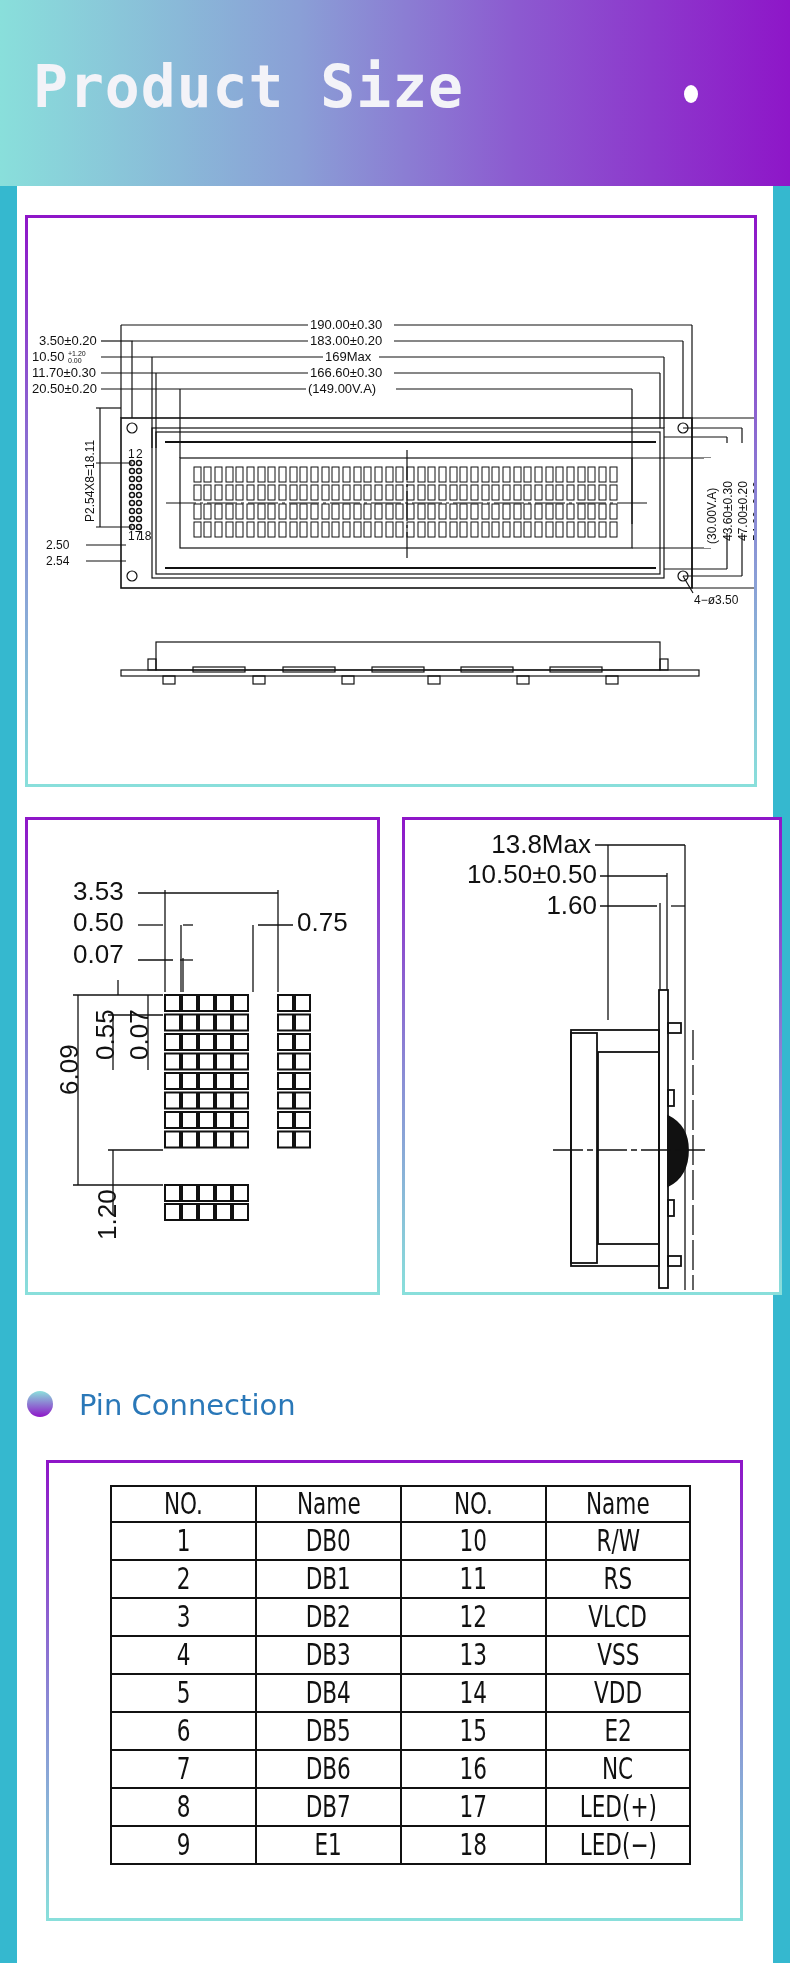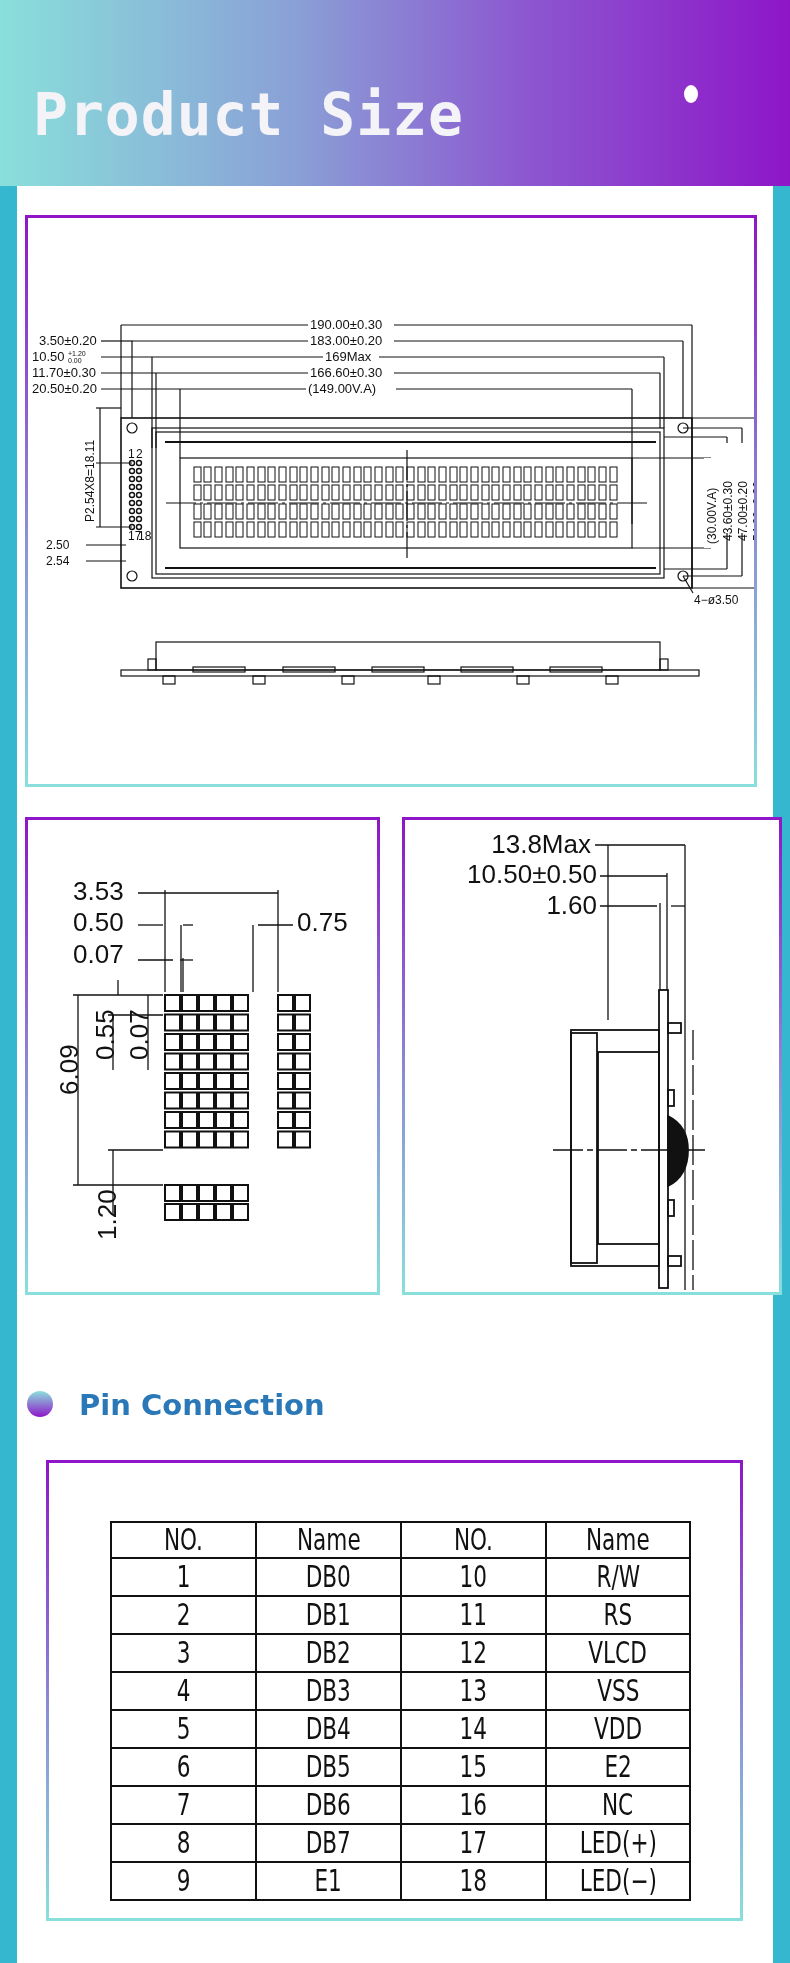--- a/index.html
+++ b/index.html
@@ -1,34 +1,34 @@
 <!DOCTYPE html>
 <html><head>
 <meta charset="utf-8">
 <style>
   html,body{margin:0;padding:0;}
   body{width:790px;height:1963px;position:relative;background:#ffffff;overflow:hidden;
        font-family:"Liberation Sans",sans-serif;}
   .header{position:absolute;left:0;top:0;width:790px;height:186px;
           background:linear-gradient(90deg,#89dfdb 0%,#8a9fd6 38%,#8c5bd0 65%,#8e16c8 100%);}
   .header-title{position:absolute;left:33px;top:58px;font-family:"DejaVu Sans Mono",monospace;
-          font-weight:bold;font-size:58px;letter-spacing:1px;color:#f3f3f8;line-height:1;margin-top:28px;}
+          font-weight:bold;font-size:58px;letter-spacing:1px;color:#f3f3f8;line-height:1;}
   .header-dot{position:absolute;left:684px;top:85px;width:14px;height:18px;border-radius:50%;background:#fff;}
   .side-strip{position:absolute;top:186px;width:17px;height:1777px;background:#35b8cf;}
   .side-left{left:0;} .side-right{left:773px;}
   .box{position:absolute;box-sizing:border-box;border:3px solid;
        border-image:linear-gradient(180deg,#8e16c8 0%,#8a8fd5 55%,#89dfdb 100%) 1;background:#fff;}
   .box svg{position:absolute;left:0;top:0;}
   .section-heading{position:absolute;left:27px;top:1385px;height:40px;}
   .heading-bullet{position:absolute;left:0;top:6px;width:26px;height:26px;border-radius:50%;
        background:linear-gradient(180deg,#8ce0dc 0%,#8e16c8 100%);}
   .heading-text{position:absolute;left:52px;top:0;white-space:nowrap;font-family:"DejaVu Sans",sans-serif;
-       font-weight:bold;font-size:29px;color:#2a78b8;line-height:40px;}
+       font-weight:normal;font-size:29px;color:#2a78b8;line-height:40px;}
   table.pins{position:absolute;left:61px;top:22px;border-collapse:collapse;
-       font-family:"DejaVu Sans Condensed","DejaVu Sans",sans-serif;margin-top:36px;}
+       font-family:"DejaVu Sans Condensed","DejaVu Sans",sans-serif;}
   table.pins td{border:2px solid #111;height:36px;text-align:center;font-size:30px;color:#111;
        padding:0;line-height:34px;transform-origin:center;}
   table.pins td span{display:inline-block;transform:scaleX(0.8);}
   table.pins td.blank{border:none;}
   table.pins tr.head td{height:34px;}
   .c1{width:143px;} .c2{width:143px;} .c3{width:143px;} .c4{width:142px;}
 </style>
 </head>
 <body>
 

